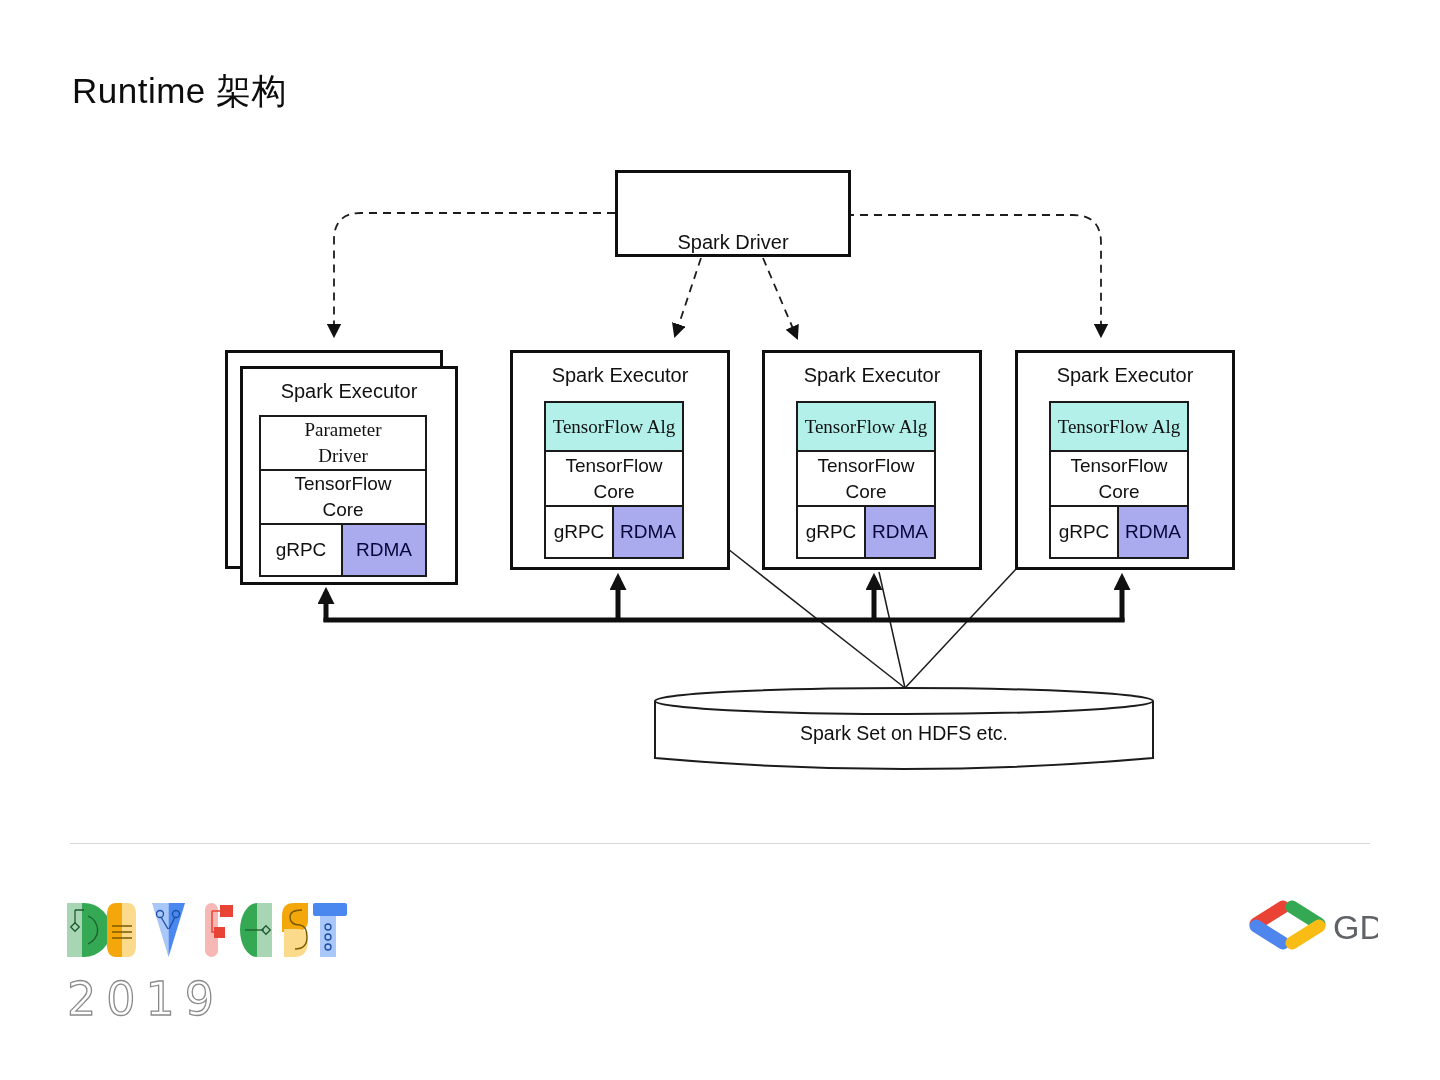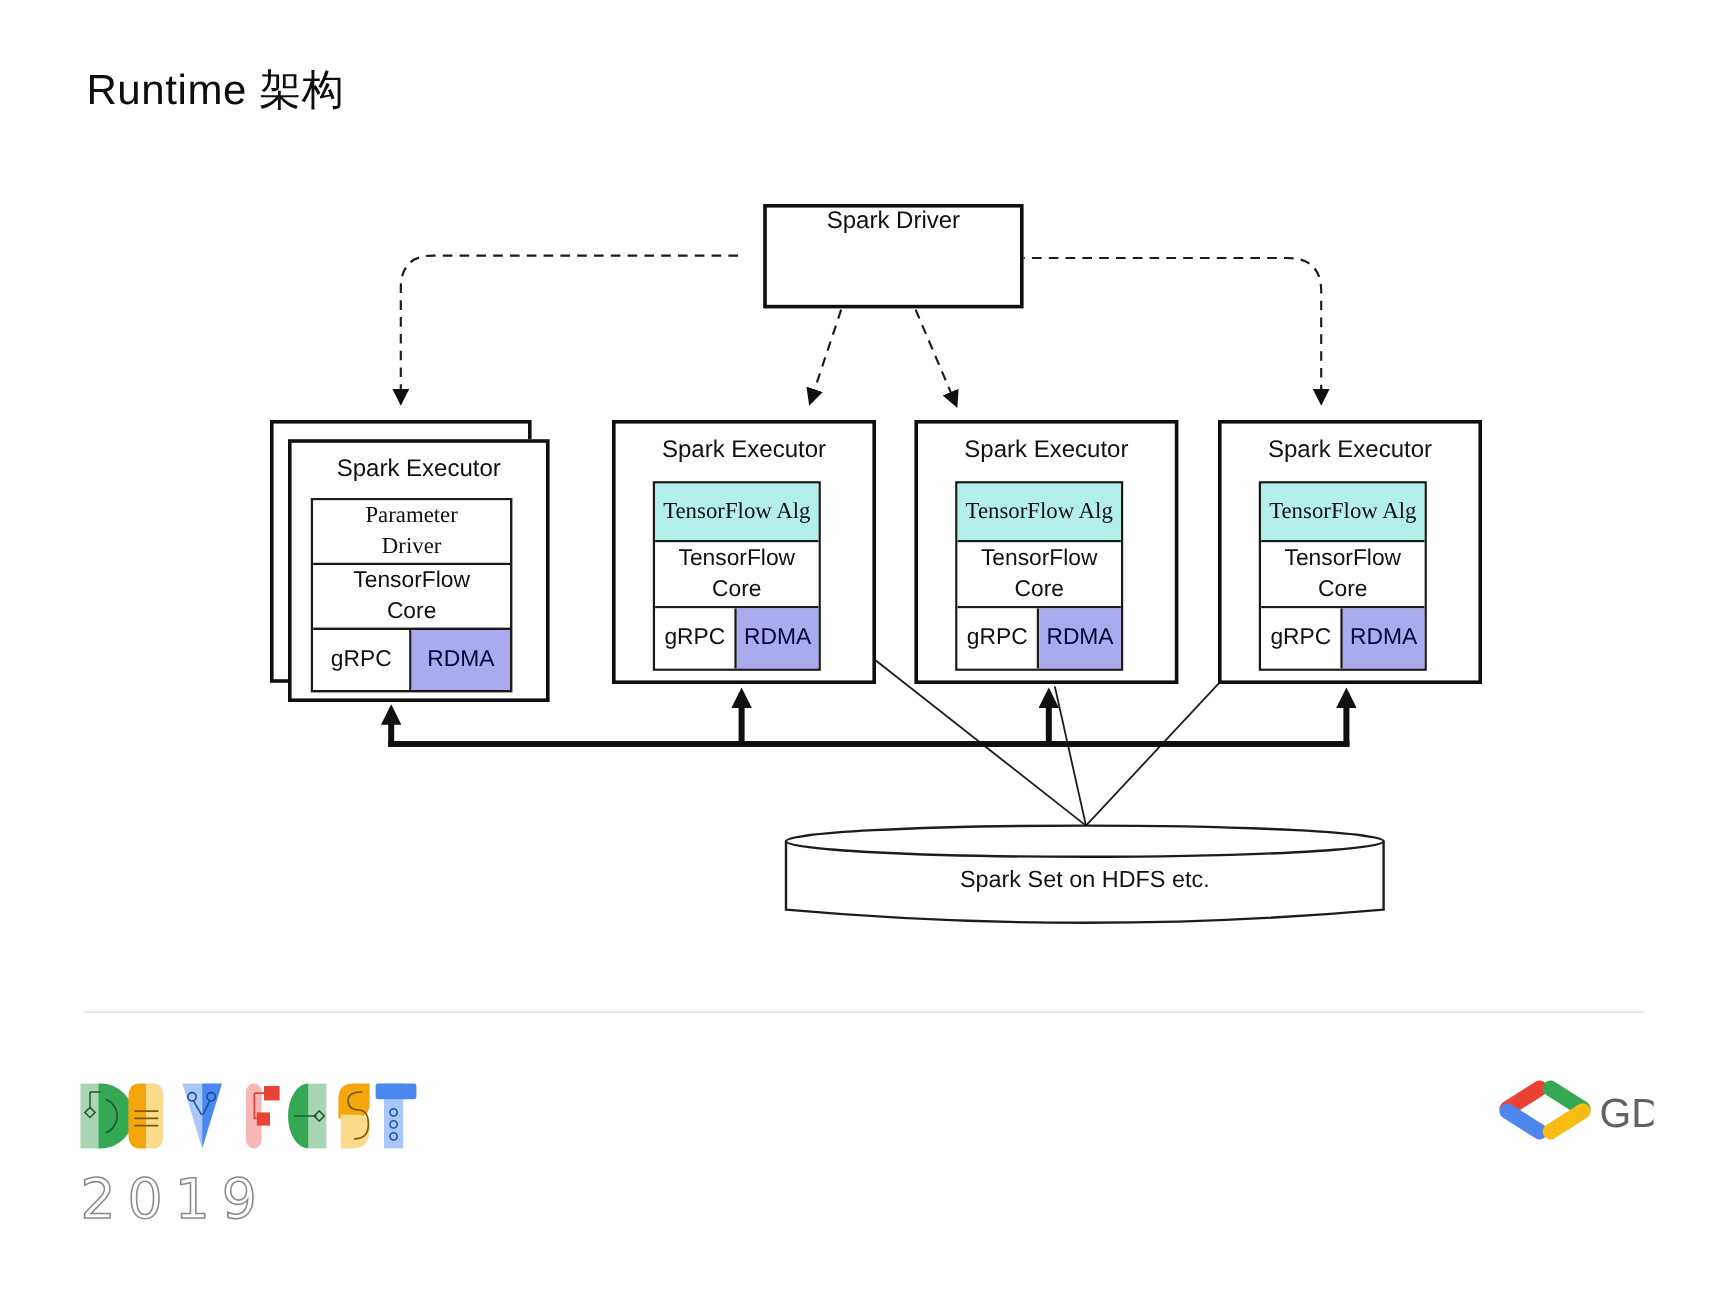--- a/index.html
+++ b/index.html
@@ -1,28 +1,28 @@
 <!DOCTYPE html>
 <html><head>
 <meta charset="utf-8">
 <style>
   html,body{margin:0;padding:0;background:#fff;}
   .slide{position:relative;width:1440px;height:1080px;background:#ffffff;overflow:hidden;
          font-family:"Liberation Sans","DejaVu Sans",sans-serif;color:#111;}
-  .slide-title{position:absolute;left:72px;top:52px;margin:0;font-size:35px;font-weight:500;
+  .slide-title{position:absolute;left:72px;top:68px;margin:0;font-size:35px;font-weight:500;
                letter-spacing:0.5px;color:#0d0d0d;}
   
   .connectors{position:absolute;left:0;top:0;pointer-events:none;}
   .dash{fill:none;stroke:#1c1c1c;stroke-width:1.8;stroke-dasharray:8 6;}
   .bus{fill:none;stroke:#0f0f0f;stroke-width:5;}
   .thin{fill:none;stroke:#1c1c1c;stroke-width:1.5;}
   .cyl{fill:#ffffff;stroke:#1c1c1c;stroke-width:2;}
   
   .box{position:absolute;background:#fff;border:3px solid #0f0f0f;box-sizing:border-box;}
-  .driver{left:636px;top:170px;width:217px;height:87px;display:flex;align-items:flex-start;
+  .driver{left:615px;top:170px;width:236px;height:87px;display:flex;align-items:flex-end;
           justify-content:center;font-size:20px;}
   .exec-back{left:225px;top:350px;width:218px;height:219px;}
   .executor{width:220px;height:220px;top:350px;}
   .exec1{left:240px;top:366px;width:218px;height:219px;}
   .exec2{left:510px;}
   .exec3{left:762px;}
   .exec4{left:1015px;}
   .exec-title{text-align:center;padding-top:11px;font-size:20px;}
   .exec-table{position:absolute;left:31px;top:48px;width:140px;border:2px solid #1a1a1a;
               box-sizing:border-box;background:#fff;}

